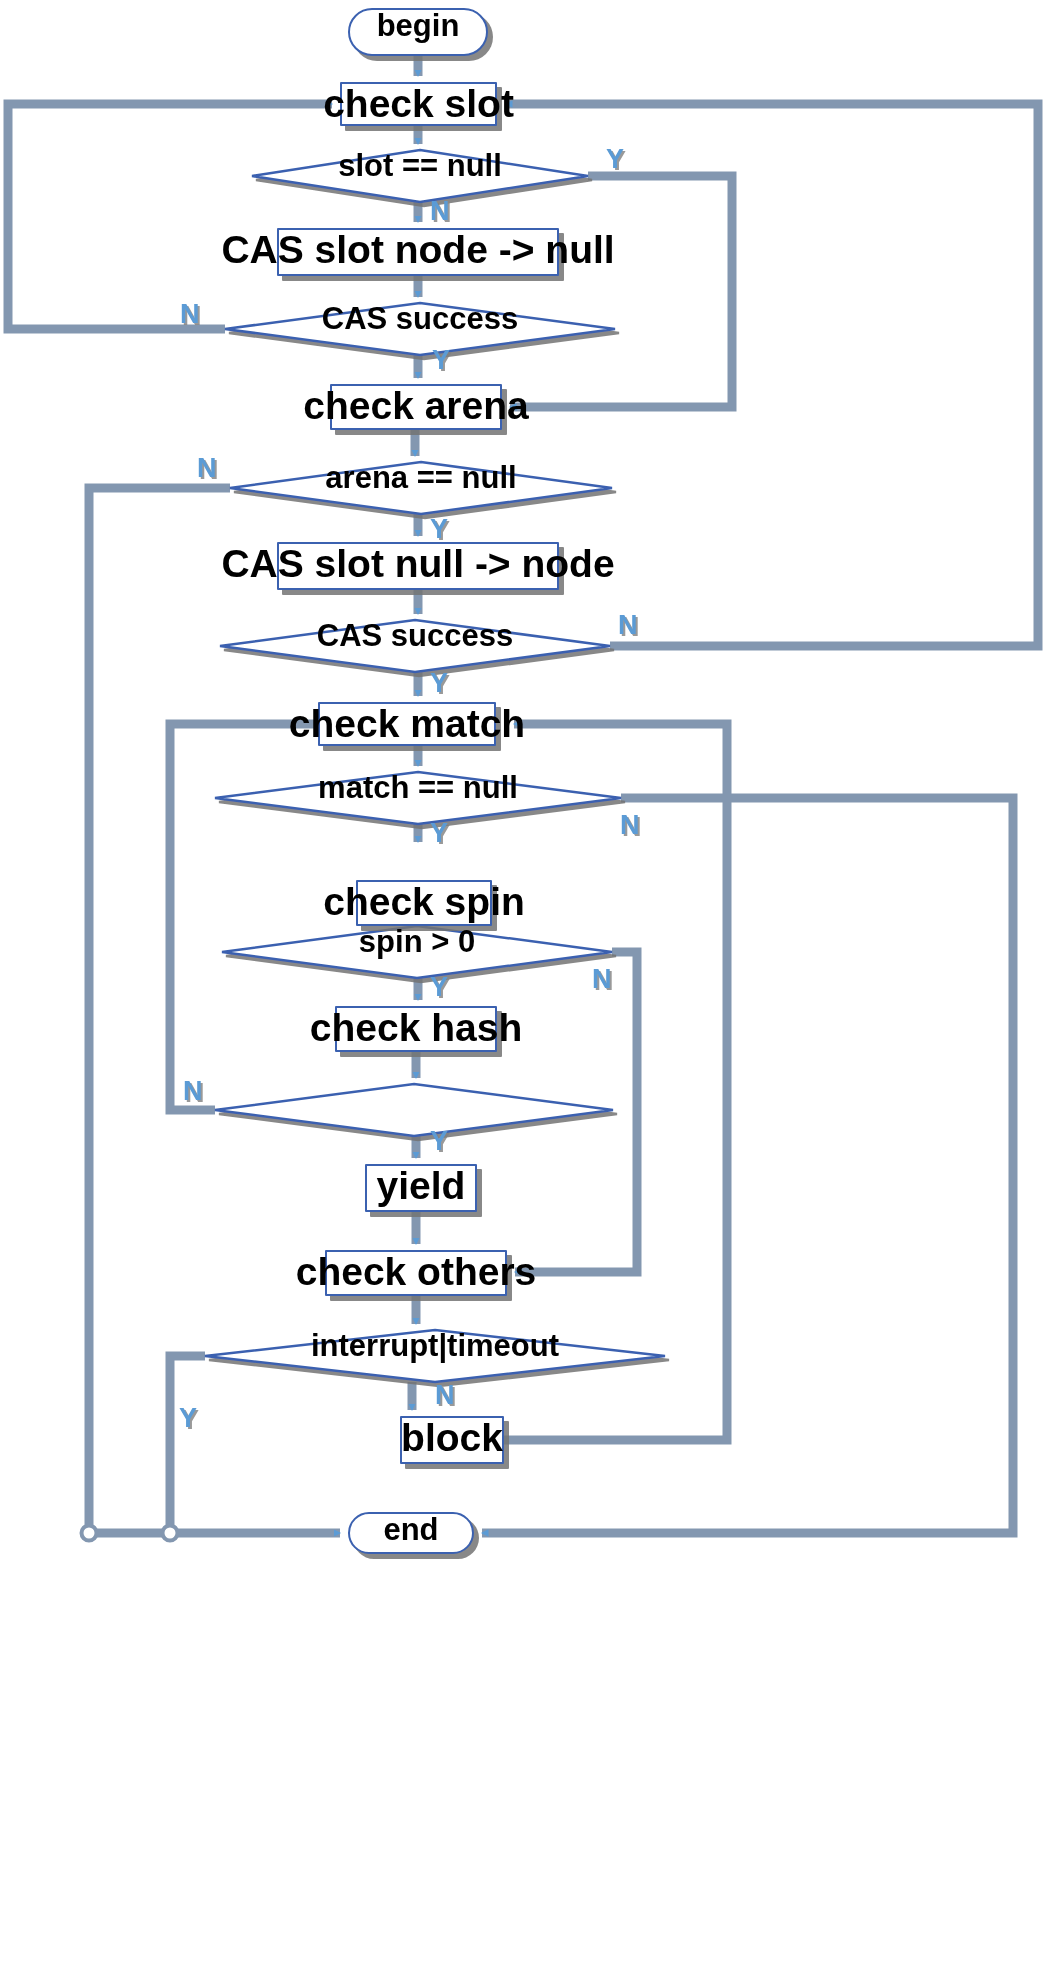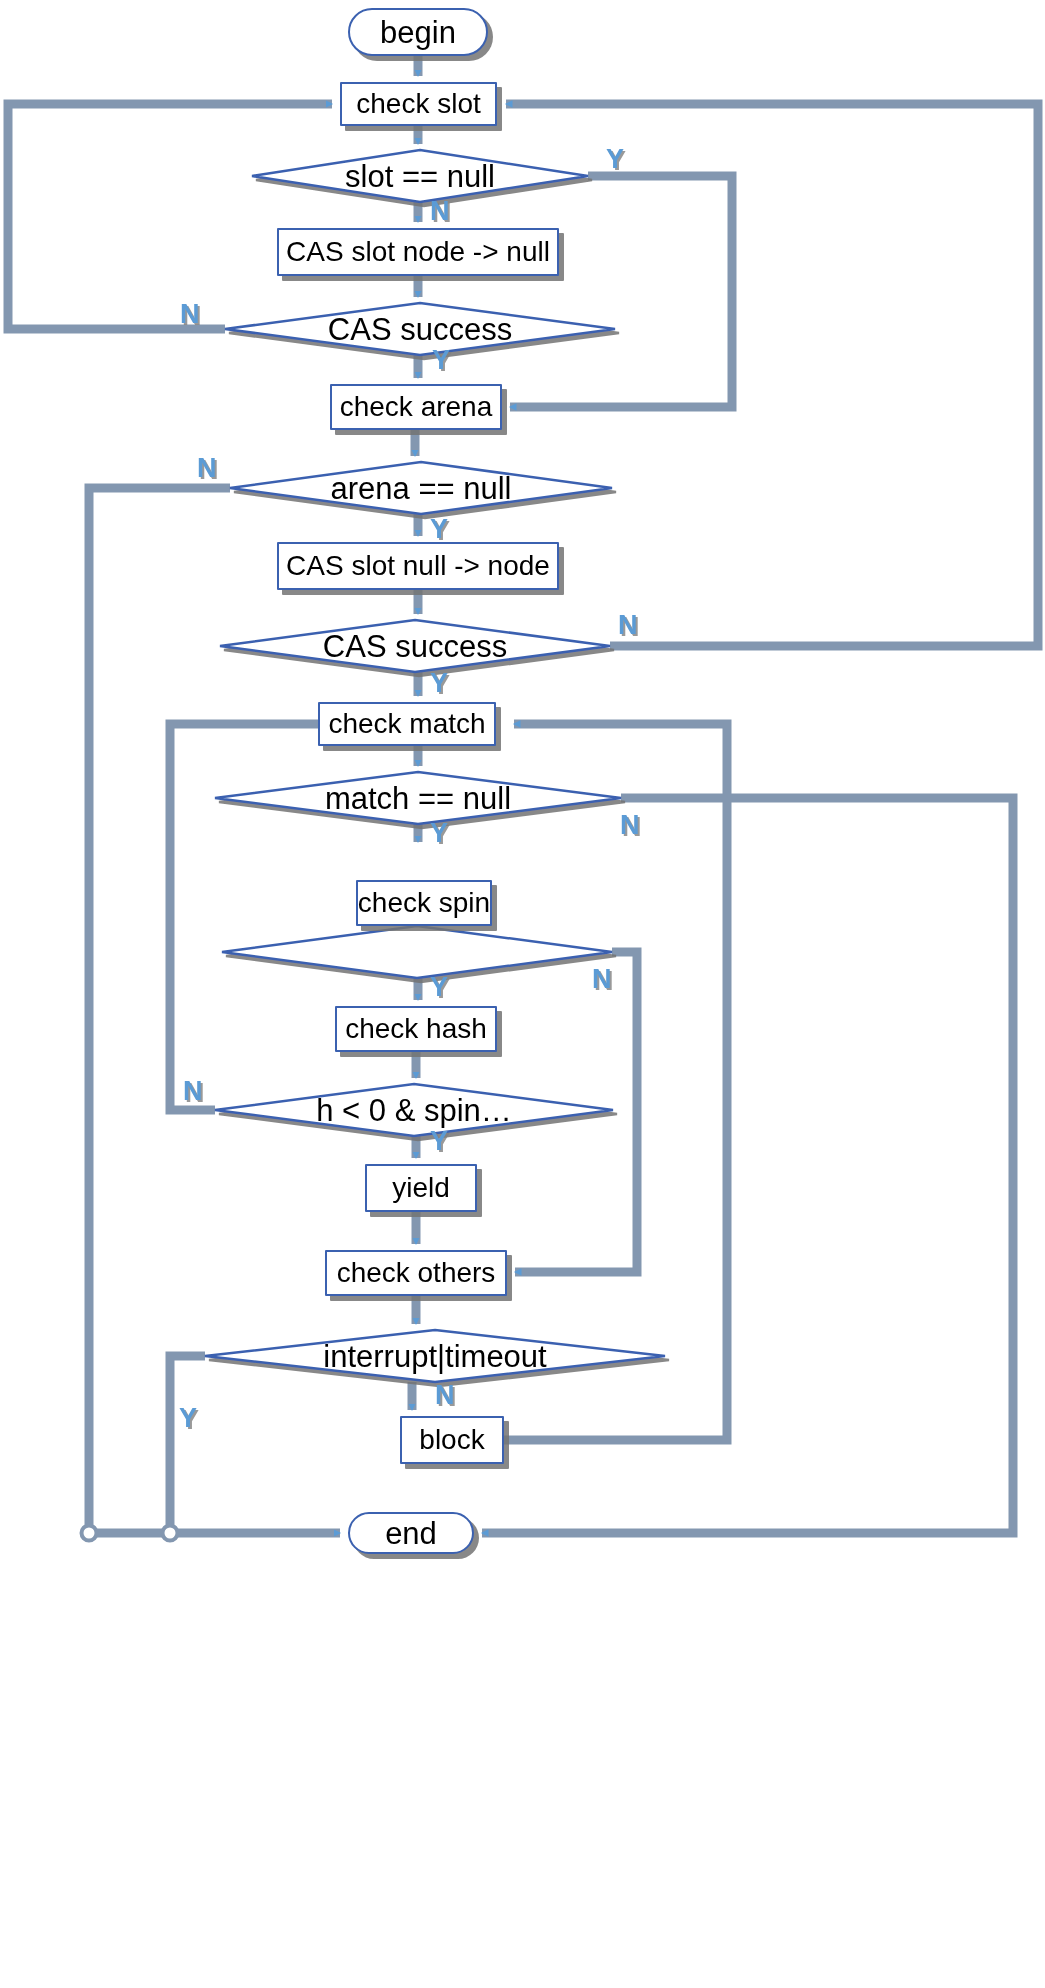--- a/index.html
+++ b/index.html
@@ -3,33 +3,33 @@
 <meta charset="utf-8">
 <style>
   html,body{margin:0;padding:0;background:#ffffff;}
   body{
     font-family:"Liberation Sans", sans-serif;
     width:1045px;height:1988px;position:relative;overflow:hidden;
   }
   #canvas{position:absolute;left:0;top:0;width:1045px;height:1988px;}
   svg.wires{position:absolute;left:0;top:0;width:1045px;height:1988px;}
 
-  .node{position:absolute;box-sizing:border-box;display:flex;align-items:center;
-        justify-content:center;background:#ffffff;color:#000000;z-index:5;}
+  .node{position:absolute;box-sizing:border-box;display:flex;align-items:flex-start;
+        justify-content:center;background:#ffffff;color:#000000;z-index:5;font-weight:bold;}
   .node .lbl{white-space:nowrap;line-height:1;}
 
   
   .term{border:2px solid #3b61b0;border-radius:999px;
         box-shadow:5px 5px 0 0 rgba(115,115,115,.85);}
   .term .lbl{font-size:31px;}
 
   
   .proc{border:2px solid #3b61b0;border-radius:1px;
         box-shadow:5px 5px 0 0 rgba(115,115,115,.85);}
-  .proc .lbl{font-size:28px;}
+  .proc .lbl{font-size:39px;}
 
   
   .dec{background:transparent;box-shadow:none;border:none;}
   .dec .lbl{font-size:31px;position:relative;z-index:2;background:transparent;}
 
   .edgelabel{position:absolute;color:#5b9bd5;font-size:27px;font-weight:bold;
              z-index:6;line-height:1;text-shadow:2px 2px 0 rgba(128,128,128,.8);}
 </style>
 </head>
 <body>
@@ -167,28 +167,28 @@
   </div>
 
   <div class="node dec" style="left:215px;top:772px;width:406px;height:52px;">
     <span class="lbl">match == null</span>
   </div>
 
   <div class="node proc" style="left:348px;top:880px;width:136px;height:46px;margin-left:8px;">
     <span class="lbl">check spin</span>
   </div>
 
+  <div class="node dec" style="left:222px;top:926px;width:390px;height:52px;">
+    <span class="lbl">spin &gt; 0</span>
+  </div>
 
   <div class="node proc" style="left:335px;top:1006px;width:162px;height:46px;">
     <span class="lbl">check hash</span>
   </div>
 
-  <div class="node dec" style="left:215px;top:1084px;width:398px;height:52px;">
-    <span class="lbl">h &lt; 0 &amp; spin…</span>
-  </div>
 
   <div class="node proc" style="left:365px;top:1164px;width:112px;height:48px;">
     <span class="lbl">yield</span>
   </div>
 
   <div class="node proc" style="left:325px;top:1250px;width:182px;height:46px;">
     <span class="lbl">check others</span>
   </div>
 
   <div class="node dec" style="left:205px;top:1330px;width:460px;height:52px;">

